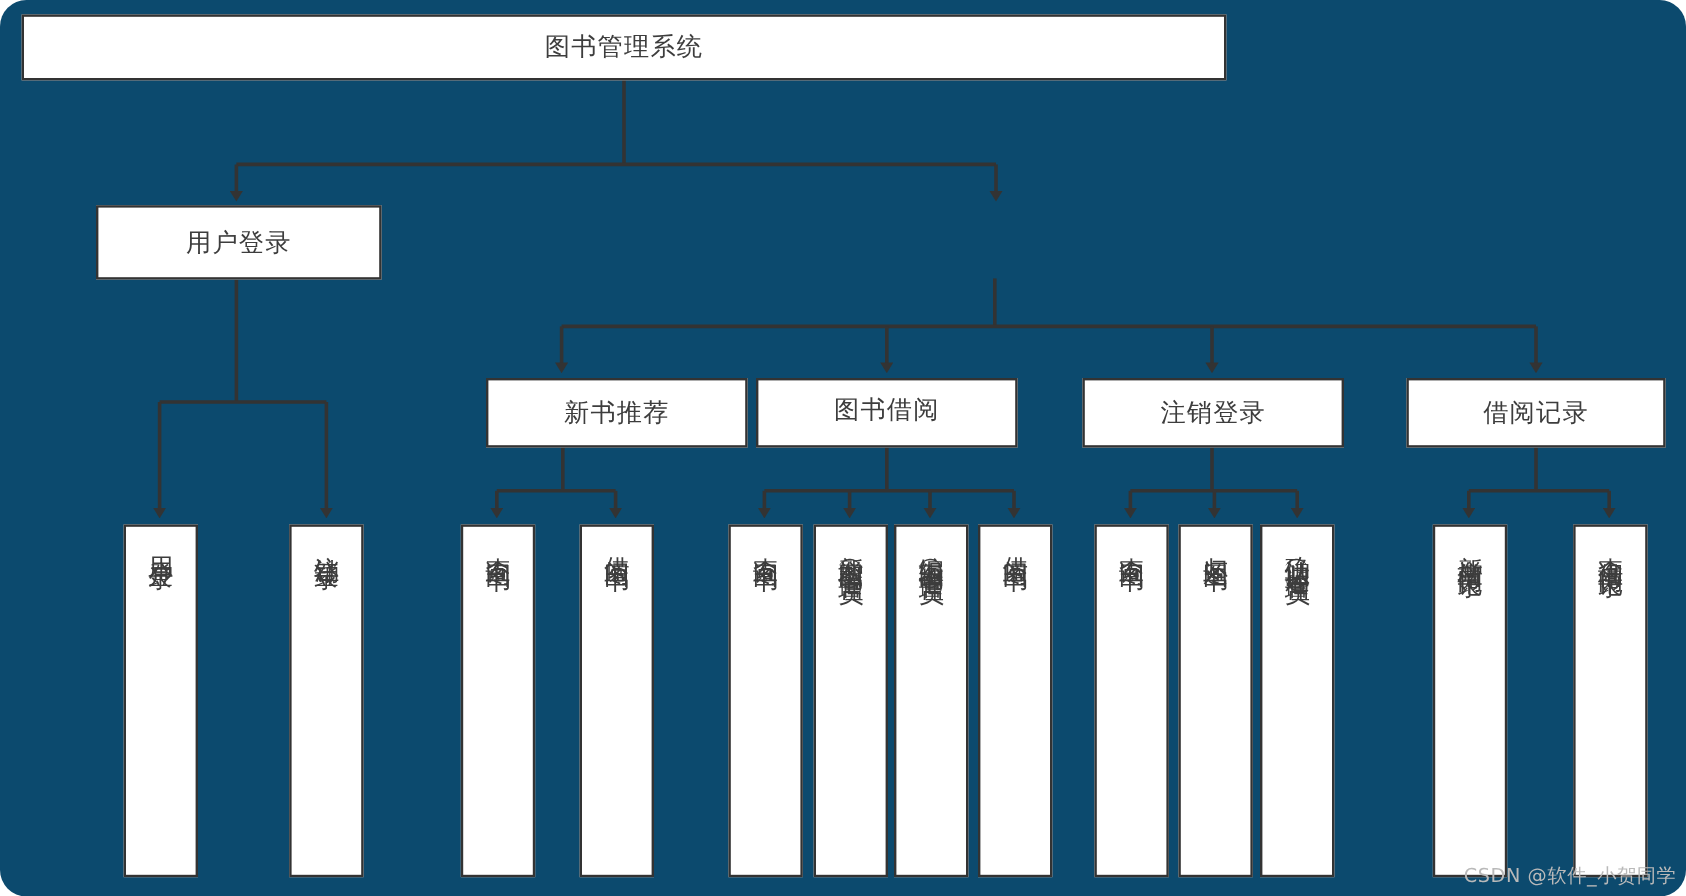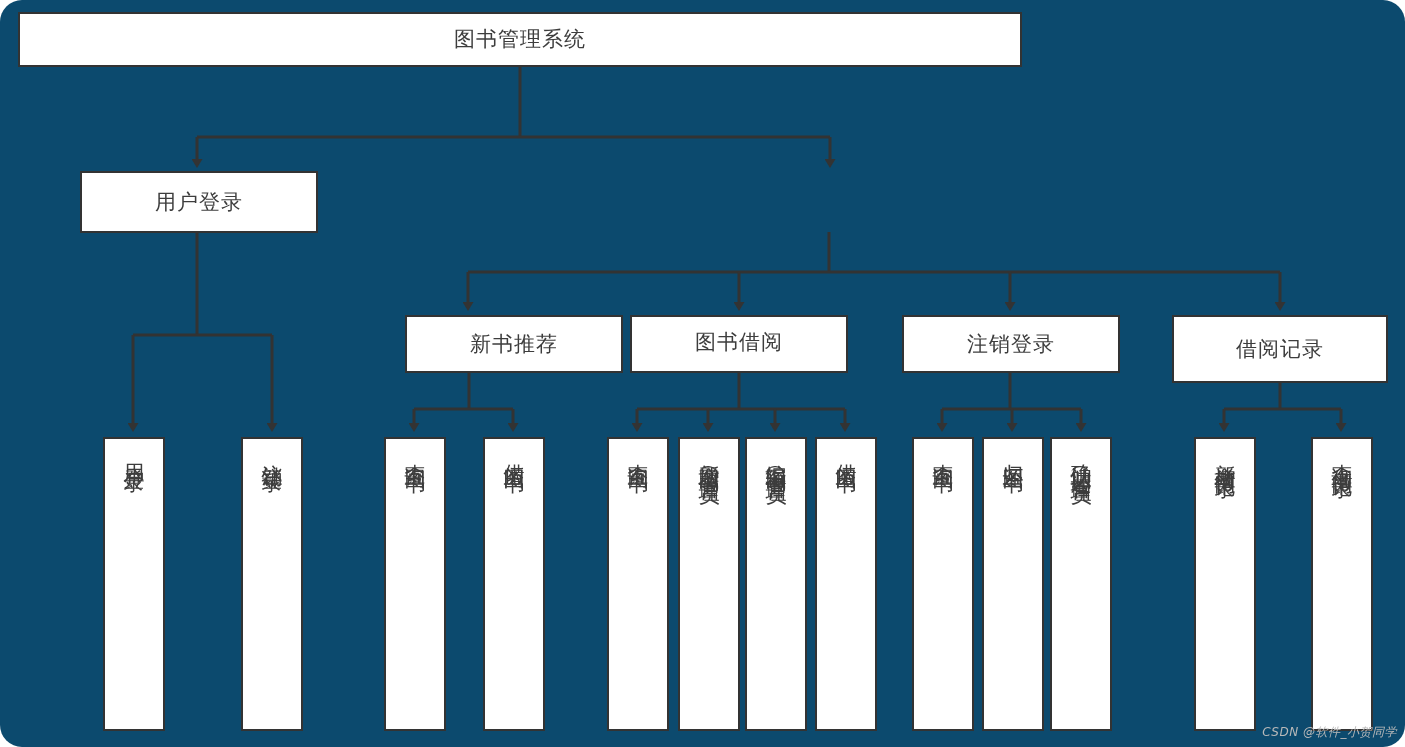--- a/index.html
+++ b/index.html
@@ -53,25 +53,24 @@
     text-orientation: upright;
     white-space: nowrap;
     letter-spacing: 3px;
     font-size: 21px;
   }
   #watermark {
     position: absolute;
     right: 8px;
     bottom: 6px;
     color: #b9b9b9;
-    font-size: 12px;
+    font-size: 16px;
     letter-spacing: 0.5px;
     white-space: nowrap;
     pointer-events: none;
-    font-style: italic;
   }
 </style>
 </head>
 <body>
 
 <div id="stage">
 
   <svg id="diagram-svg" viewBox="0 0 1405 747" xmlns="http://www.w3.org/2000/svg">
     <defs>
       <marker id="arrowhead" markerWidth="9" markerHeight="11" refX="1" refY="5.5" orient="auto" markerUnits="userSpaceOnUse">
@@ -136,21 +135,21 @@
   </div>
 
   <div class="node-box" style="left:630px; top:315px; width:218px; height:58px;font-family:Liberation Mono, monospace;">
     <span class="node-label">图书借阅</span>
   </div>
 
   <div class="node-box" style="left:902px; top:315px; width:218px; height:58px;">
     <span class="node-label">注销登录</span>
   </div>
 
-  <div class="node-box" style="left:1172px; top:315px; width:216px; height:68px;">
+  <div class="node-box" style="left:1172px; top:315px; width:216px; height:58px;">
     <span class="node-label">借阅记录</span>
   </div>
 
   <div class="node-box vertical" style="left:103px; top:437px; width:62px; height:294px;">
     <span class="node-label">用户登录</span>
   </div>
 
   <div class="node-box vertical" style="left:241px; top:437px; width:62px; height:294px;">
     <span class="node-label">注销登录</span>
   </div>

